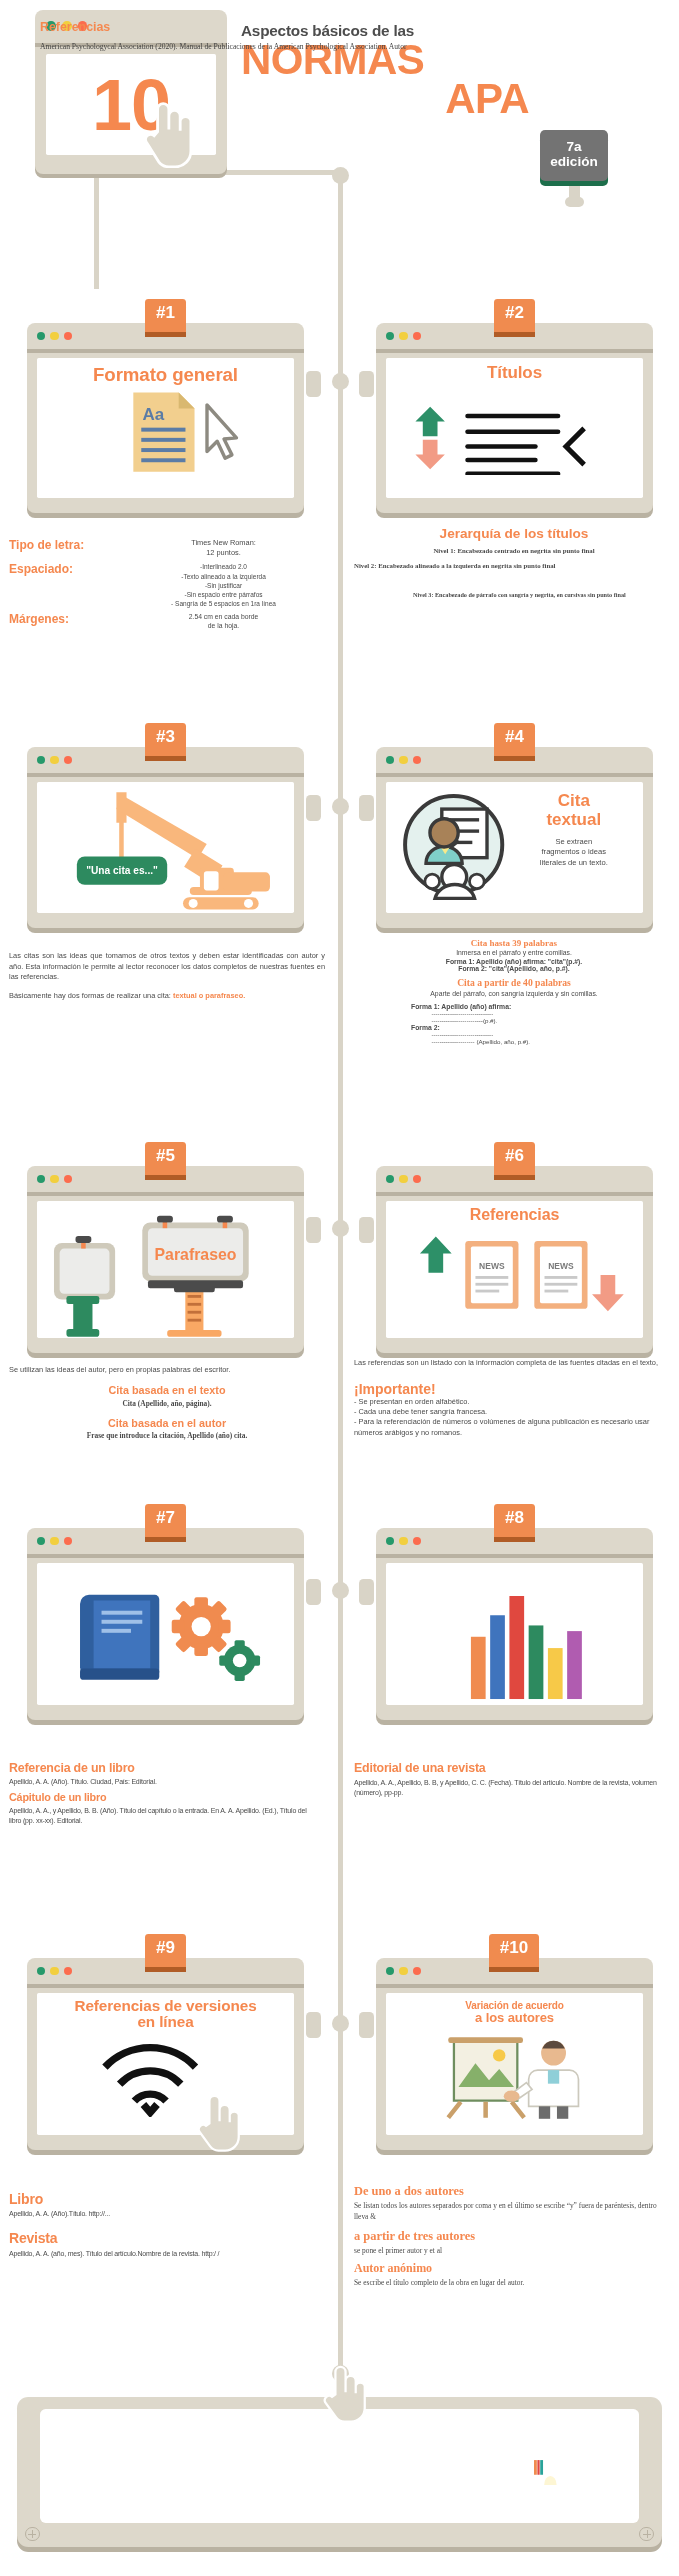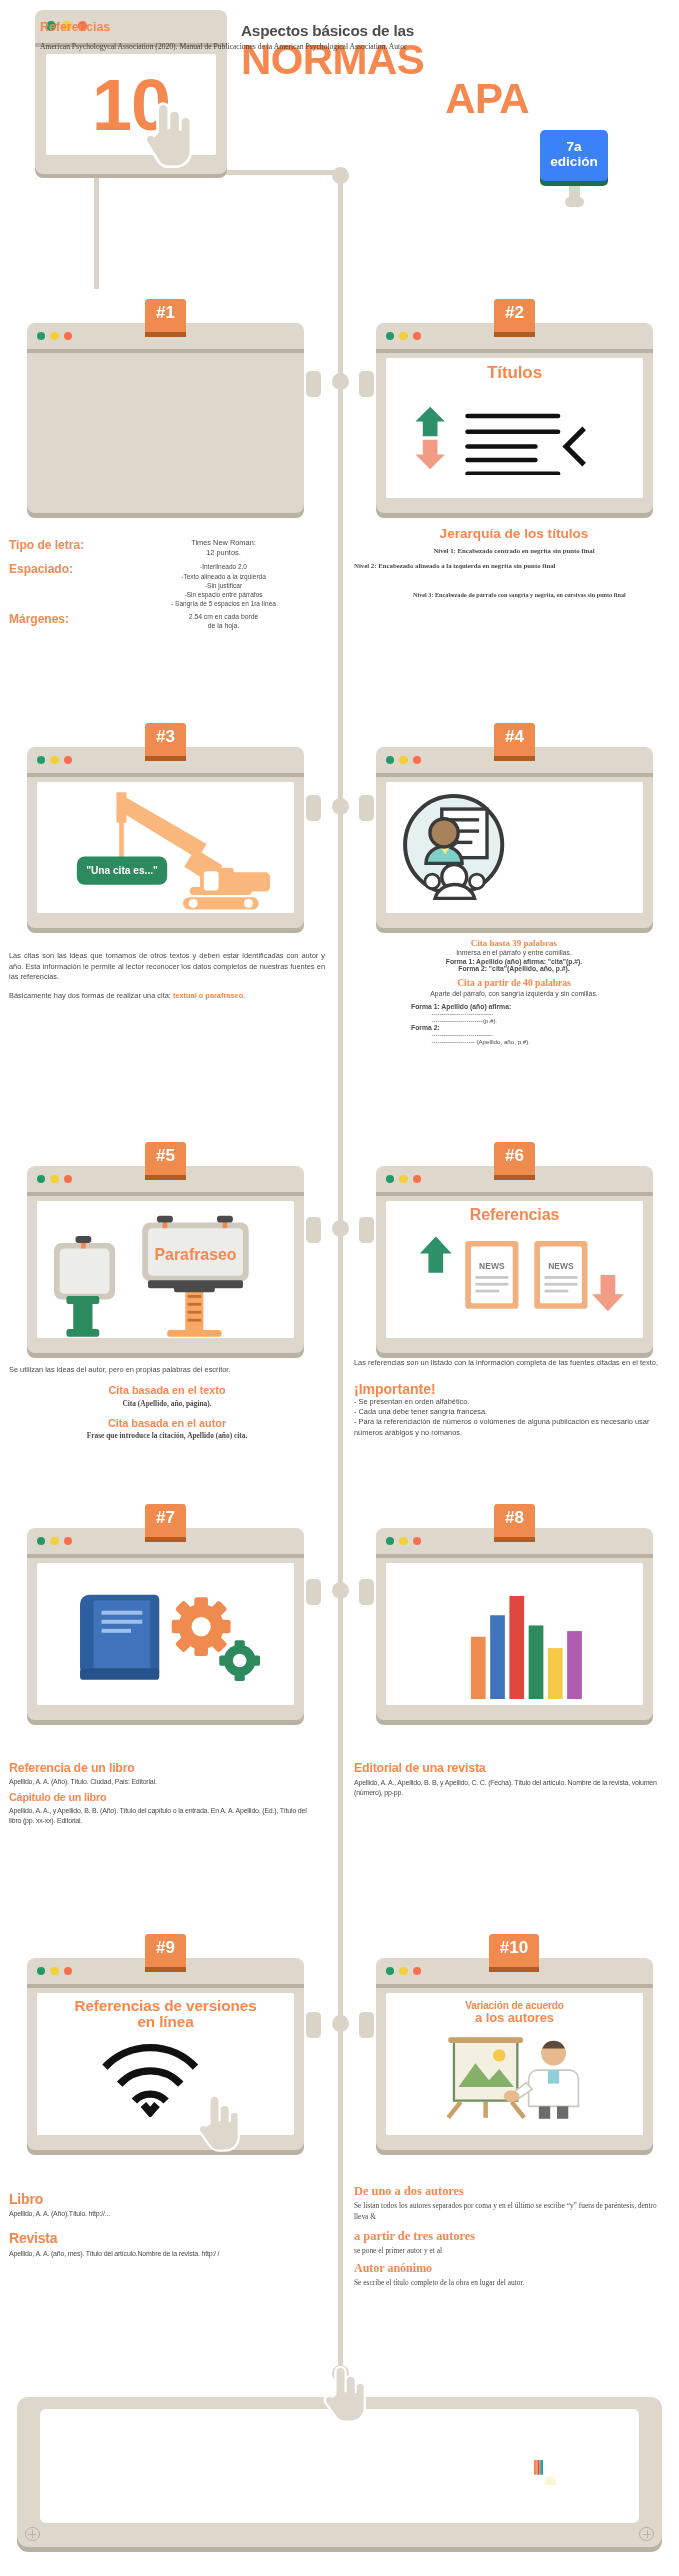--- a/index.html
+++ b/index.html
@@ -42,21 +42,21 @@
     display:flex; align-items:center; justify-content:center;
   }
   .big10 { font-size:72px; font-weight:700; color:#f5884f; letter-spacing:-1.1px; line-height:1; }
   .hand-cursor { position:absolute; left:144px; top:99px; z-index:4; }
   .title-block { position:absolute; left:241px; top:21.5px; width:317px; z-index:3; }
   .t-small { font-size:15.3px; font-weight:700; color:#4d4d4d; letter-spacing:-0.2px; }
   .t-big { font-size:42px; font-weight:700; color:#f5884f; line-height:.95; letter-spacing:-0.6px; }
   .t-big.r2 { text-align:right; padding-right:29px; }
   .badge-7a {
     position:absolute; left:540px; top:130px; width:68px; height:51px;
-    background:#3b82f6; border-radius:5.1px; color:#fff; text-align:center;
+    background:#737373; border-radius:5.1px; color:#fff; text-align:center;
     font-size:13.6px; font-weight:700; line-height:1.12; padding-top:9px; z-index:3;
     box-shadow:0 5.1px 0 #1d6e4b;
   }
   .badge-stem { position:absolute; left:569px; top:181px; width:11.3px; height:22.6px; background:#d9d4c7; border-radius:0 0 4.5px 4.5px; z-index:1; }
   .badge-stem:after{content:"";position:absolute;left:-4px;top:16px;width:19px;height:10.2px;border-radius:5.1px;background:#d9d4c7;}
   
   .card { position:absolute; z-index:2; }
   .win {
     background:#ddd8cb; border-radius:8px; position:relative;
     box-shadow:0 5.1px 0 #b9b2a2;
@@ -160,20 +160,33 @@
   <div class="numtab" style="left:118px;">#1</div>
   <div class="win" style="height:190px;">
     <div class="bar">
         <div class="dots">
       <span class="dot g"></span>
       <span class="dot y"></span>
       <span class="dot r"></span>
     </div>
       </div>
     <div class="barline"></div>
+    <div class="screen">
+      <div class="card-title" style="font-size:18.7px;margin-top:5.7px;">Formato  general</div>
+      <svg width="272" height="85" viewBox="0 0 480 150" style="display:block;margin-top:2.3px;">
+        <path d="M170 8 h80 l28 28 v112 h-108 z" fill="#f2cf8e"></path>
+        <path d="M250 8 l28 28 h-28 z" fill="#d9b870"></path>
+        <text x="186" y="56" font-family="Liberation Sans, sans-serif" font-size="30" font-weight="700" fill="#5b7ca6">Aa</text>
+        <rect x="184" y="70" width="78" height="7" fill="#5b7ca6"></rect>
+        <rect x="184" y="88" width="78" height="7" fill="#5b7ca6"></rect>
+        <rect x="184" y="106" width="78" height="7" fill="#5b7ca6"></rect>
+        <rect x="184" y="124" width="78" height="7" fill="#5b7ca6"></rect>
+        <path d="M300 30 L300 112 L318 94 L332 124 L344 118 L330 90 L352 88 Z" fill="#fff" stroke="#8d8a81" stroke-width="6" stroke-linejoin="round"></path>
+      </svg>
+    </div>
   </div>
 </div>
 <div class="txt" style="left:9px;top:538px;width:317px;">
   <div style="display:flex;align-items:flex-start;margin-bottom:4.5px;">
     <div class="h-or" style="width:112px;font-size:12px;">Tipo de letra:</div>
     <div style="flex:1;font-size:7.4px;text-align:center;white-space:pre-line;line-height:1.35;">Times New Roman:
 12 puntos.</div>
   </div>
   <div style="display:flex;align-items:flex-start;margin-bottom:3.4px;">
     <div class="h-or" style="width:112px;font-size:12px;">Espaciado:</div>
@@ -280,20 +293,27 @@
         <rect x="88" y="88" width="40" height="6" fill="#3a3a3a"></rect>
         <path d="M74 112 L104 88" stroke="#3a3a3a" stroke-width="6"></path>
         <path d="M46 128 a32 30 0 0 1 64 0 z" fill="#7fcfc9" stroke="#3a3a3a" stroke-width="6"></path>
         <path d="M70 96 l10 16 10 -16 z" fill="#f7e98a"></path>
         <circle cx="78" cy="74" r="25" fill="#a88258" stroke="#3a3a3a" stroke-width="6"></circle>
         <circle cx="96" cy="152" r="22" fill="#fff" stroke="#3a3a3a" stroke-width="6"></circle>
         <path d="M62 190 a36 32 0 0 1 70 0 z" fill="#fff" stroke="#3a3a3a" stroke-width="6"></path>
         <circle cx="57" cy="160" r="13" fill="#fff" stroke="#3a3a3a" stroke-width="5"></circle>
         <circle cx="136" cy="160" r="13" fill="#fff" stroke="#3a3a3a" stroke-width="5"></circle>
       </svg>
+      <div style="flex:1;padding:10.2px 8px 0 0;text-align:center;">
+        <div class="h-or" style="font-size:17px;line-height:1.08;">Cita</div>
+        <div class="h-or" style="font-size:17px;line-height:1.08;margin-bottom:8px;">textual</div>
+        <div style="font-size:7.6px;line-height:1.38;white-space:pre-line;">Se extraen
+fragmentos o ideas
+literales de un texto.</div>
+      </div>
     </div>
   </div>
 </div>
 <div class="txt" style="left:354px;top:938px;width:320px;text-align:center;">
   <div class="h-or serif" style="font-size:9px;">Cita hasta 39 palabras</div>
   <div style="font-size:6.8px;margin-top:1.1px;">Inmersa en el párrafo y entre comillas.</div>
   <div style="font-size:6.8px;font-weight:700;margin-top:1.7px;">Forma 1: Apellido (año) afirma: "cita"(p.#).</div>
   <div style="font-size:6.8px;font-weight:700;">Forma 2: "cita"(Apellido, año, p.#).</div>
   <div class="h-or serif" style="font-size:9.6px;margin-top:5.7px;">Cita a partir de 40 palabras</div>
   <div style="font-size:6.8px;margin-top:1.1px;">Aparte del párrafo, con sangría izquierda y sin comillas.</div>

